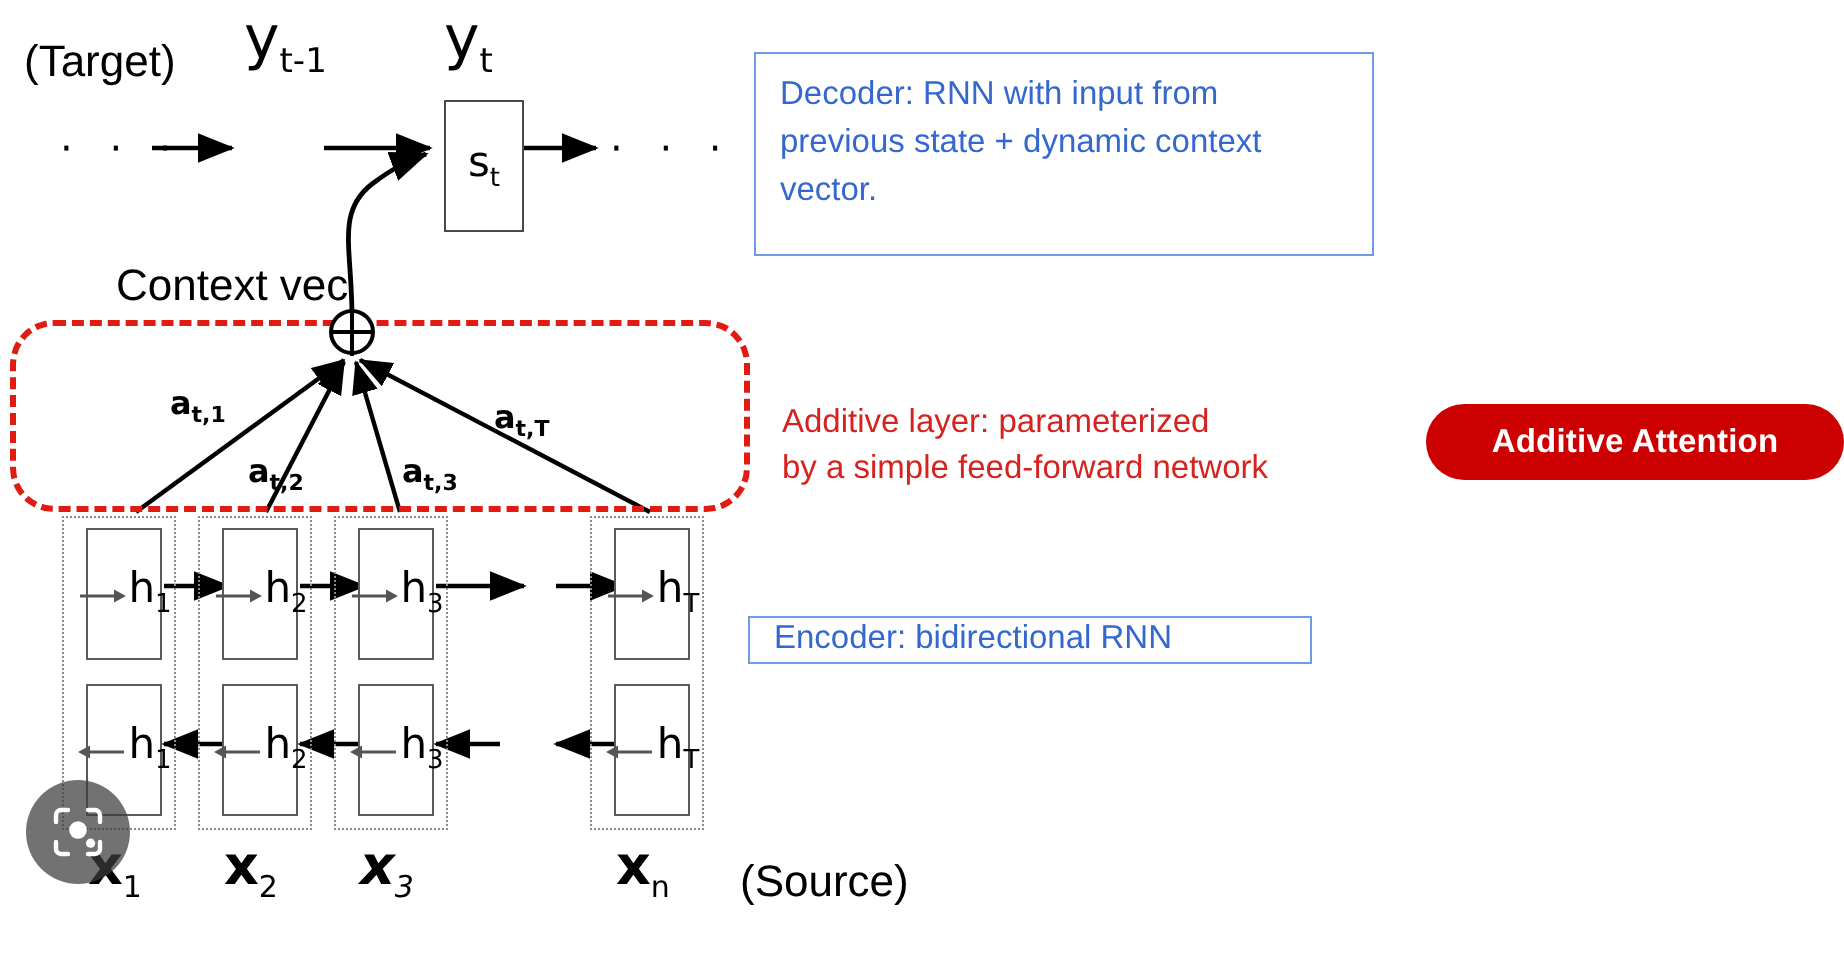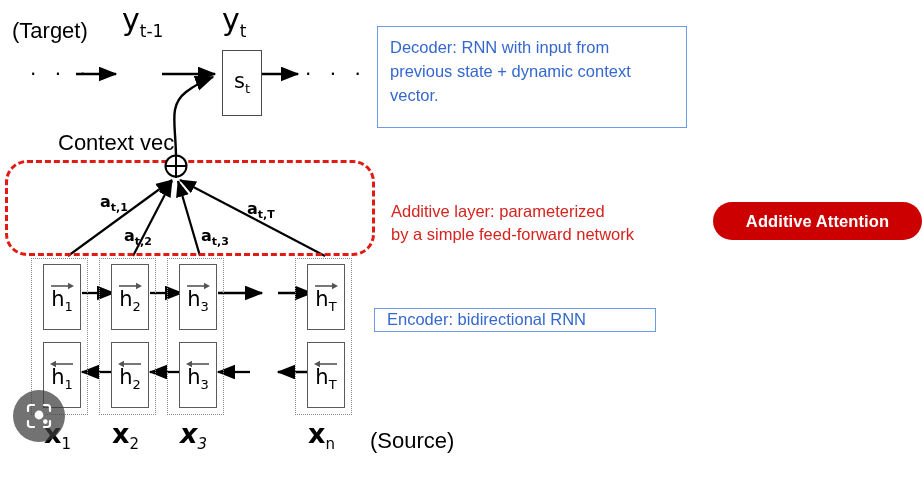--- a/index.html
+++ b/index.html
@@ -53,21 +53,20 @@
     color: #000;
   }
   .sbox span sub { font-size: 13px; }
 
   
   .hbox {
     border: 1.6px solid #5a5a5a;
     background: #fff;
     box-sizing: border-box;
     display: flex;
-    flex-direction: column;
     align-items: center;
     justify-content: center;
   }
   .hbox .arrowbar {
     width: 26px;
     height: 10px;
     position: relative;
     margin-bottom: -2px;
   }
   .hbox .arrowbar svg { display: block; }
@@ -219,21 +218,21 @@
 
   <div class="abs" style="left:163px; top:153px; width:26px; height:26px;">
     <svg width="26" height="26" viewBox="0 0 26 26">
       <circle cx="13" cy="13" r="10.5" fill="#fff" stroke="#000" stroke-width="2"></circle>
       <line x1="13" y1="1" x2="13" y2="25" stroke="#000" stroke-width="2"></line>
       <line x1="2" y1="13" x2="24" y2="13" stroke="#000" stroke-width="2"></line>
     </svg>
   </div>
 
 
-  <div class="abs alpha" style="left:85px; top:192px;margin-left:15px;">
+  <div class="abs alpha" style="left:85px; top:192px;">
     <span>a</span><sub>t,1</sub>
   </div>
   <div class="abs alpha" style="left:124px; top:226px;">
     <span>a</span><sub>t,2</sub>
   </div>
   <div class="abs alpha" style="left:201px; top:226px;">
     <span>a</span><sub>t,3</sub>
   </div>
   <div class="abs alpha" style="left:247px; top:199px;">
     <span>a</span><sub>t,T</sub>

